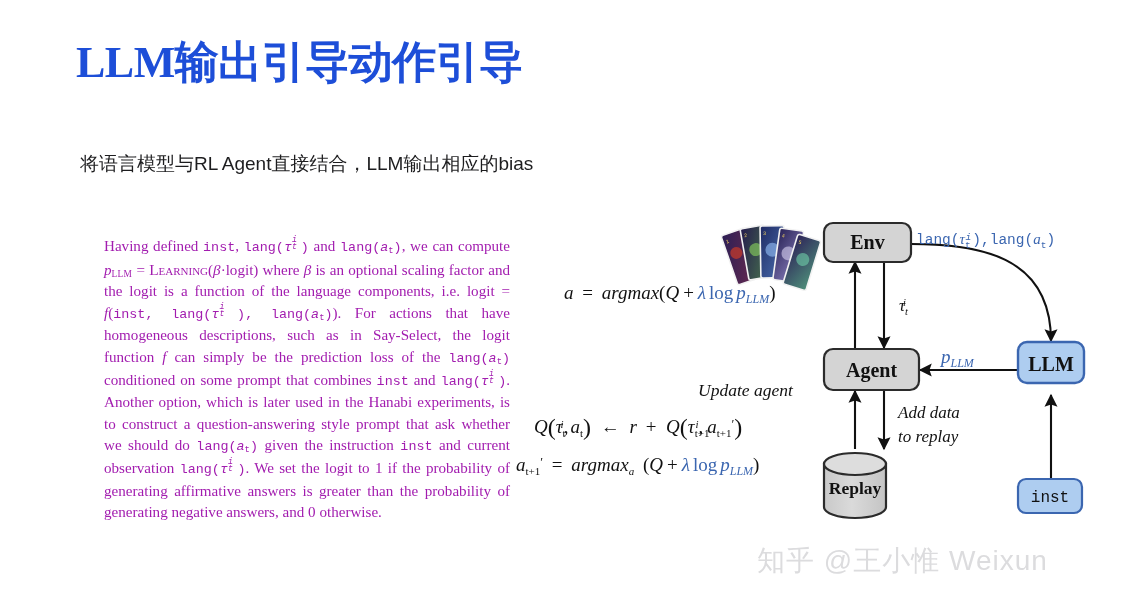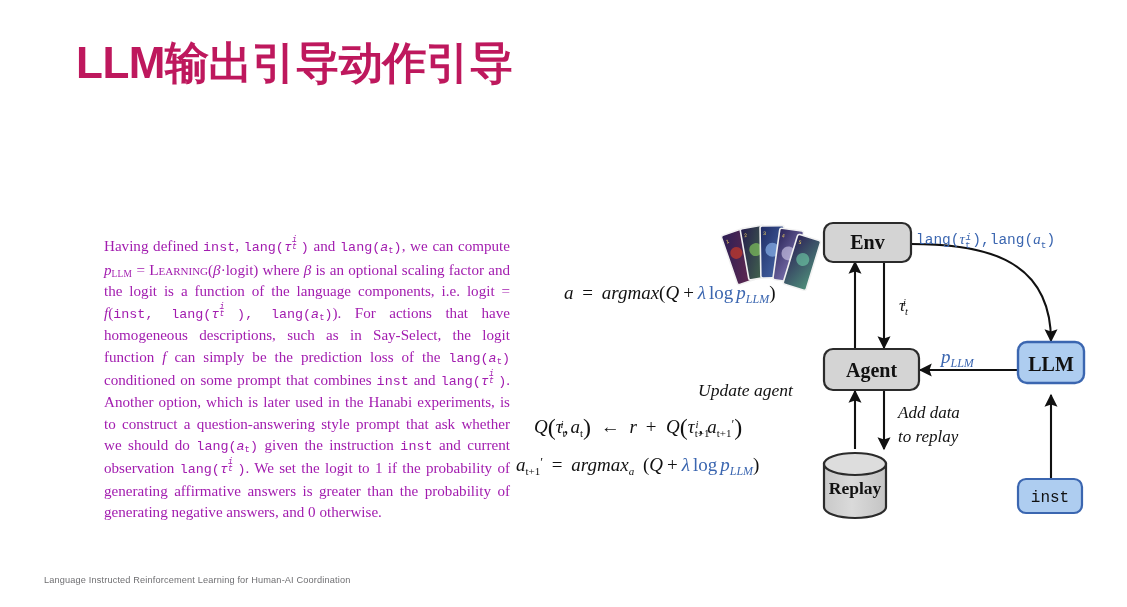--- a/index.html
+++ b/index.html
@@ -9,22 +9,22 @@
     background:#ffffff;
     font-family:"Liberation Sans","DejaVu Sans",sans-serif;
     overflow:hidden;
     position:relative;
   }
   .slide{position:absolute;inset:0;}
 
   
   .title{
     position:absolute;left:76px;top:39px;
-    font-family:Liberation Sans, sans-serif;
-    font-size:44px;font-weight:bold;color:#be185d;
+    font-family:Liberation Serif, serif;
+    font-size:44px;font-weight:bold;color:#1d4ed8;
     letter-spacing:-0.5px;line-height:1.1;white-space:nowrap;
   }
   .subtitle{
     position:absolute;left:80px;top:151px;
     font-size:19px;color:#1d1d1f;white-space:nowrap;
   }
 
   
   .paper-col{
     position:absolute;left:104px;top:236px;width:406px;
@@ -63,20 +63,21 @@
     font-size:28px;color:#dcdcde;white-space:nowrap;
     letter-spacing:1px;
   }
 </style>
 </head>
 <body>
 
 <div class="slide">
 
   <div class="title">LLM输出引导动作引导</div>
+  <div class="subtitle">将语言模型与RL Agent直接结合，LLM输出相应的bias</div>
 
   <div class="paper-col">
     Having defined <span class="mono">inst</span>, <span class="mono">lang(<span class="tau-ti"><i>τ</i><span class="ti">
             <i>i</i>
             <i class="b">t</i>
           </span></span>&nbsp;)</span>
     and <span class="mono">lang(<i>a</i><sub>t</sub>)</span>, we can compute
     <i>p</i><span class="sub-tiny">LLM</span> = <span class="sc">Learning</span>(<i>β</i>·logit) where
     <i>β</i> is an optional scaling factor and the logit is a function of the language
     components, i.e. logit = <i>f</i>(<span class="mono">inst, lang(<span class="tau-ti"><i>τ</i><span class="ti">
@@ -248,15 +249,15 @@
         <text x="10" y="275">
           <tspan font-style="italic">a</tspan><tspan font-size="11" dy="4">t+1</tspan><tspan font-size="13" dy="-9">′</tspan>
           <tspan dx="4" dy="5">=</tspan>
           <tspan dx="4" font-style="italic">argmax</tspan><tspan font-size="11" dy="4" font-style="italic">a</tspan>
           <tspan dx="4" dy="-4">(</tspan><tspan font-style="italic">Q</tspan><tspan dx="4">+</tspan><tspan dx="4" fill="#3b66b0" font-style="italic">λ</tspan><tspan dx="3" fill="#3b66b0">log</tspan><tspan dx="3" fill="#3b66b0" font-style="italic">p</tspan><tspan fill="#3b66b0" font-size="12" dy="4" font-style="italic">LLM</tspan><tspan dy="-4">)</tspan>
         </text>
       </g>
     </svg>
   </div>
 
-  <div class="footer-note">Language Instructed Reinforcement Learning for Human-AI Coordination</div>
+  <div class="watermark">知乎 @王小惟 Weixun</div>
 
 </div>
 
 </body></html>

